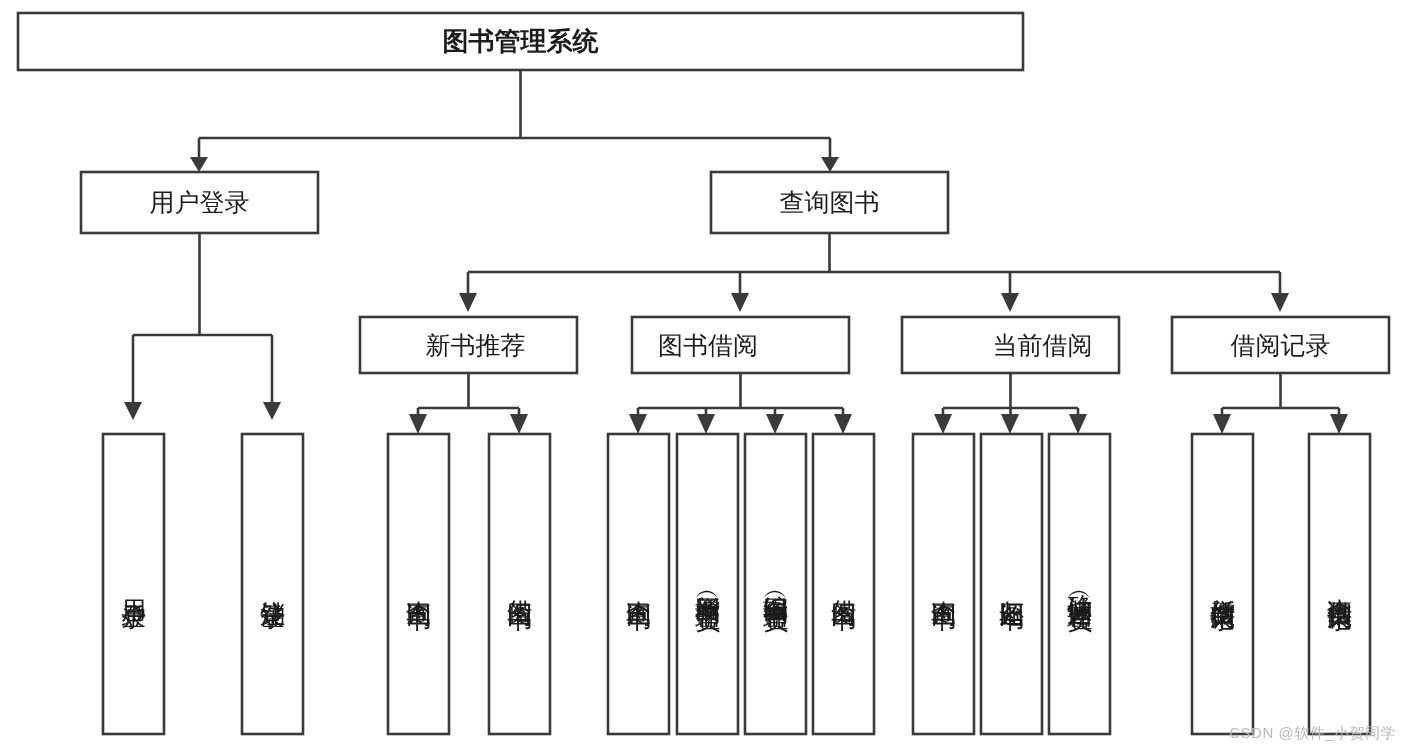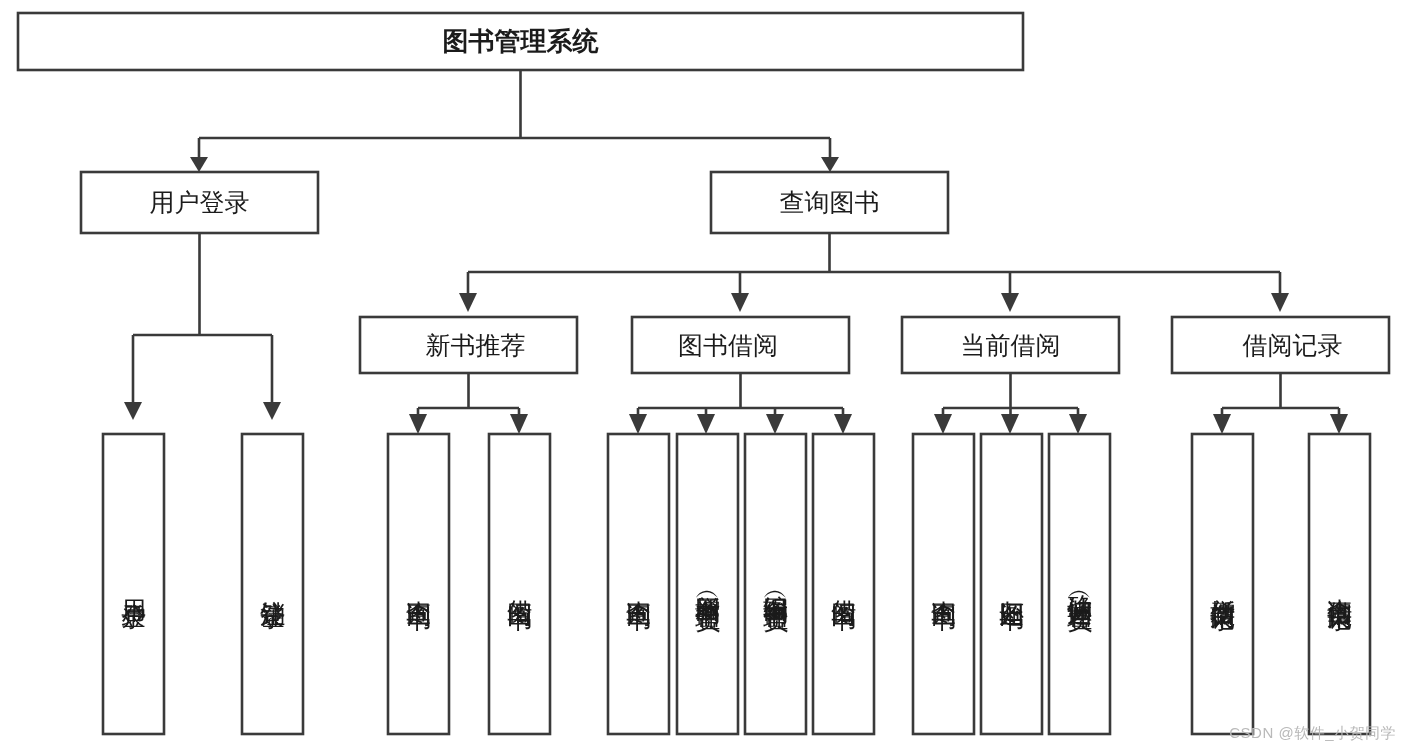--- a/index.html
+++ b/index.html
@@ -165,29 +165,29 @@
   </div>
 
   <div class="hlabel-holder" style="left:711px; top:172px; width:237px; height:61px;">
     <span class="hlabel-text">查询图书</span>
   </div>
 
   <div class="hlabel-holder" style="left:360px; top:317px; width:217px; height:56px;margin-left:7px;">
     <span class="hlabel-text">新书推荐</span>
   </div>
 
-  <div class="hlabel-holder" style="left:632px; top:317px; width:192px; height:56px;text-align:right;">
+  <div class="hlabel-holder" style="left:612px; top:317px; width:192px; height:56px;text-align:right;">
     <span class="hlabel-text">图书借阅</span>
   </div>
 
-  <div class="hlabel-holder" style="left:902px; top:317px; width:217px; height:56px;">
+  <div class="hlabel-holder" style="left:902px; top:317px; width:217px; height:56px;padding-left:32px;">
     <span class="hlabel-text">当前借阅</span>
   </div>
 
-  <div class="hlabel-holder" style="left:1172px; top:317px; width:217px; height:56px;margin-left:12px;">
+  <div class="hlabel-holder" style="left:1172px; top:317px; width:217px; height:56px;">
     <span class="hlabel-text">借阅记录</span>
   </div>
 
   <div class="vlabel-holder" style="left:103px; top:434px; width:61px; height:300px;">
     <span class="vlabel-text">用户登录</span>
   </div>
   <div class="vlabel-holder" style="left:242px; top:434px; width:61px; height:300px;">
     <span class="vlabel-text">注销登录</span>
   </div>
 

